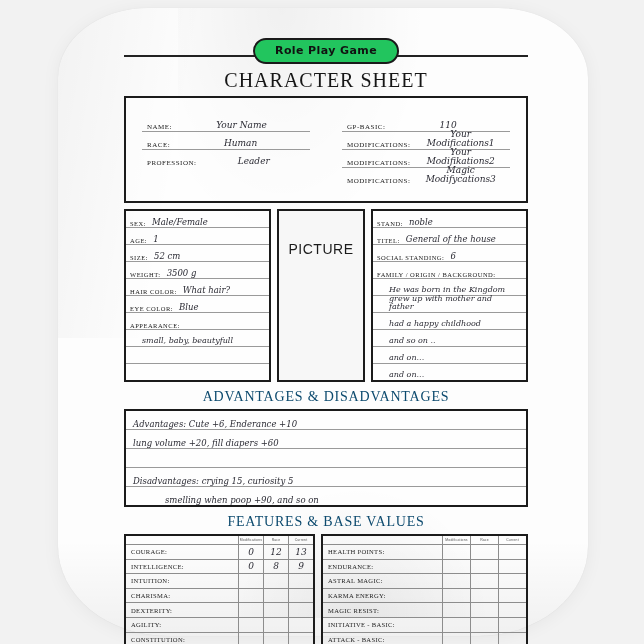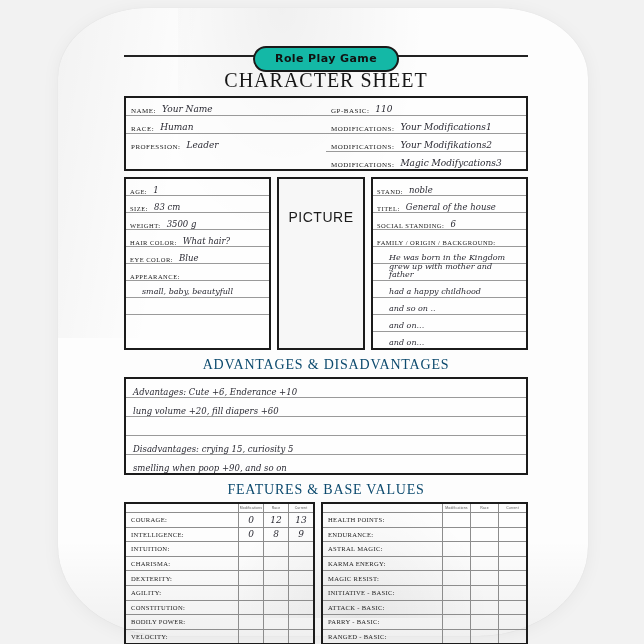--- a/index.html
+++ b/index.html
@@ -48,41 +48,41 @@
   .hand{font-family:"DejaVu Serif",serif;font-style:italic;color:#2a2a33;}
   .caps{
     font-family:"Liberation Serif",serif;
     letter-spacing:.5px;color:#1b1b1b;text-transform:uppercase;
   }
 
   
   .banner-wrap{position:relative;height:24px;}
   .banner-line{position:absolute;left:0;right:0;top:17px;height:2px;background:#222;}
   .banner{
-    position:absolute;left:50%;transform:translateX(-50%);top:8px;
+    position:absolute;left:50%;transform:translateX(-50%);top:0;
     padding:4px 20px 5px;border:2px solid #1a1a1a;border-radius:14px;
-    background:#14b8a6;font-family:"DejaVu Sans",sans-serif;
+    background:#22c55e;font-family:"DejaVu Sans",sans-serif;
     font-weight:bold;font-size:11px;letter-spacing:.4px;color:#111;
     white-space:nowrap;
   }
 
   .title{
     text-align:center;font-family:"Liberation Serif",serif;
     font-size:20px;letter-spacing:1px;margin:7px 0 4px;color:#161616;
   }
   .sec-title{
     text-align:center;font-family:"Liberation Serif",serif;
     font-size:14px;letter-spacing:.8px;margin:7px 0 4px;color:#0c4a6e;
   }
 
   .box{border:2px solid #1b1b1b;background:rgba(255,255,255,.45);}
 
   
   .top-grid{display:flex;}
-  .top-col{flex:1;padding:0;}
+  .top-col{flex:1;padding:16px;text-align:center;}
   .top-col.left{border-right:0;}
   .frow{
     display:flex;align-items:flex-end;height:17px;
     border-bottom:1px solid #9a9a9a;padding:0 5px;
   }
   .frow:last-child{border-bottom:0;}
   .lbl{font-size:7px;white-space:nowrap;}
   .val{font-size:9px;margin-left:6px;flex:1;line-height:1;padding-bottom:1px;}
 
   
@@ -102,21 +102,21 @@
   .mrow .lbl{font-size:6.5px;}
   .mrow .val{font-size:8.5px;}
   .mline{height:16px;border-bottom:1px solid #9a9a9a;padding:0 12px;
          display:flex;align-items:flex-end;}
   .mline:last-child{border-bottom:0;}
   .mline .val{font-size:8px;margin-left:4px;}
 
   
   .adv-row{height:18px;border-bottom:1px solid #9a9a9a;padding:0 5px;
            display:flex;align-items:flex-end;}
-  .adv-row:last-child{border-bottom:0;}
+  .adv-row:last-child{border-bottom:0;margin-left:32px;}
   .adv-row .val{font-size:8.5px;margin-left:2px;}
 
   
   .feat{display:flex;gap:6px;}
   .ftable{border:2px solid #1b1b1b;border-collapse:collapse;}
   .ftable.left{width:191px;}
   .ftable.right{width:207px;}
   .ftable td,.ftable th{border:1px solid #8d8d8d;padding:0;}
   .ftable th{
     font-size:3.4px;font-weight:normal;color:#555;height:8px;
@@ -181,26 +181,30 @@
           <div class="frow">
             <span class="lbl caps">Modifications:</span>
             <span class="val hand">Magic Modifycations3</span>
           </div>
         </div>
     </div>
 
     <div class="mid">
       <div class="box mid-left" id="physical">
           <div class="mrow">
+            <span class="lbl caps">Sex:</span>
+            <span class="val hand">Male/Female</span>
+          </div>
+          <div class="mrow">
             <span class="lbl caps">Age:</span>
             <span class="val hand">1</span>
           </div>
           <div class="mrow">
             <span class="lbl caps">Size:</span>
-            <span class="val hand">83 cm</span>
+            <span class="val hand">52 cm</span>
           </div>
           <div class="mrow">
             <span class="lbl caps">Weight:</span>
             <span class="val hand">3500 g</span>
           </div>
           <div class="mrow">
             <span class="lbl caps">Hair Color:</span>
             <span class="val hand">What hair?</span>
           </div>
           <div class="mrow">

